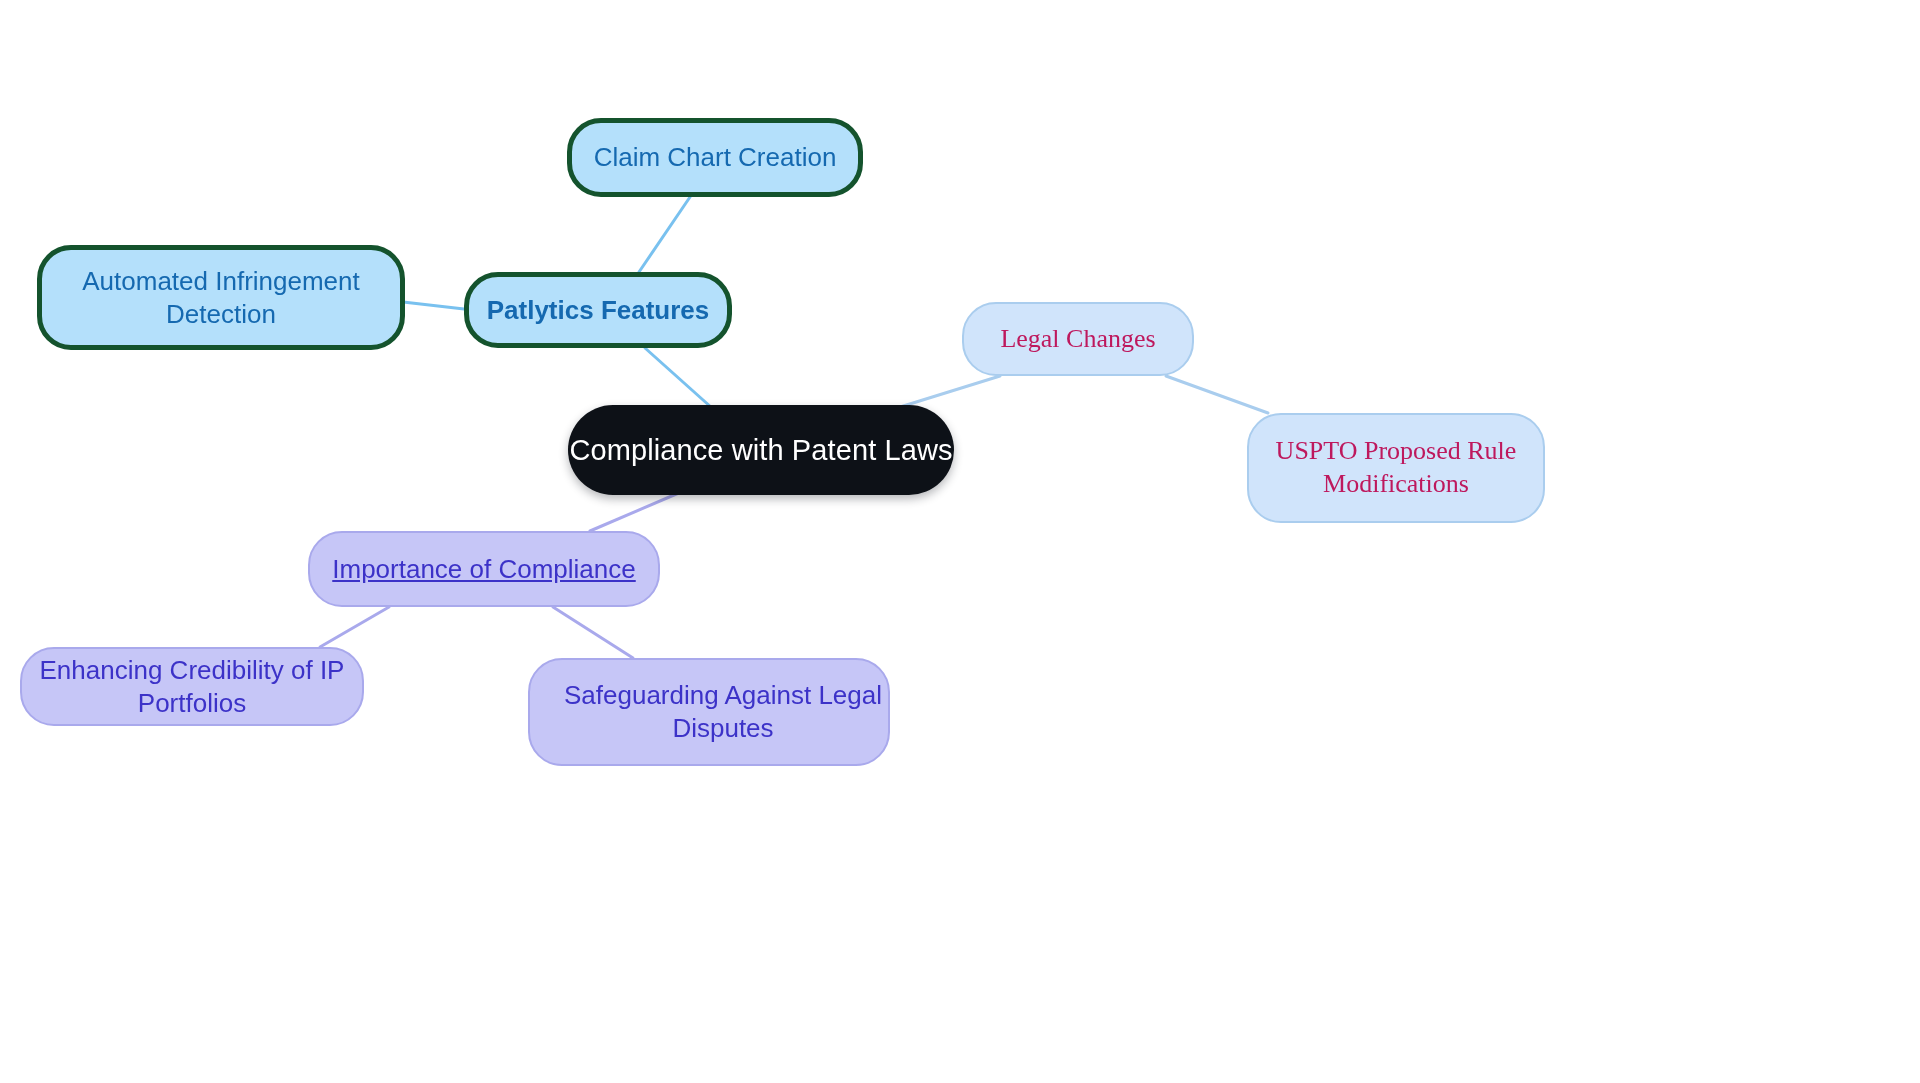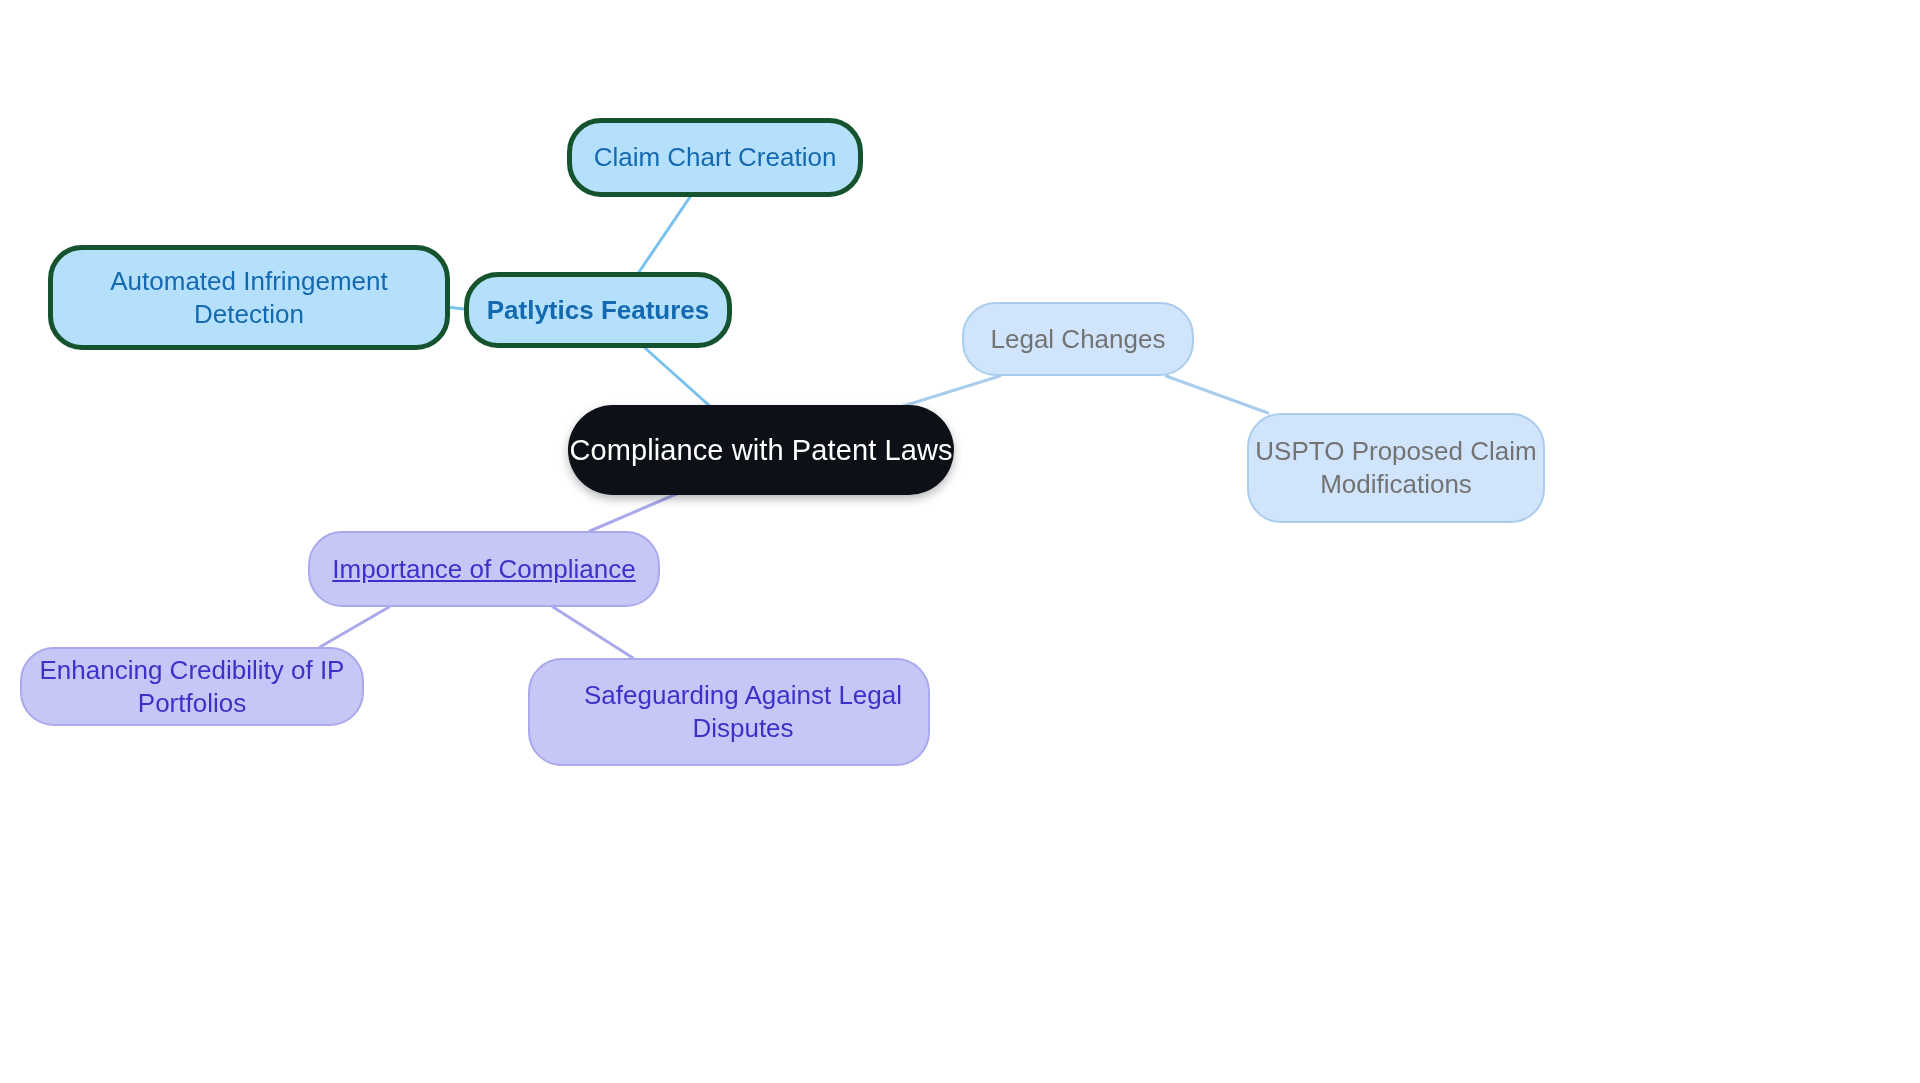--- a/index.html
+++ b/index.html
@@ -48,23 +48,24 @@
   .node-blue {
     background: #b4e0fb;
     border: 5px solid #14532d;
     color: #1569b0;
     border-radius: 34px;
     font-size: 26px;
   }
   .node-paleblue {
     background: #d0e4fb;
     border: 2px solid #aacdee;
-    color: #737373;
+    color: #be185d;
     border-radius: 34px;
     font-size: 26px;
+    font-family: Liberation Serif, serif;
   }
   .node-purple {
     background: #c6c6f7;
     border: 2px solid #a9a9ec;
     color: #3c32c8;
     border-radius: 34px;
     font-size: 26px;
   }
 </style>
 </head>
@@ -78,24 +79,24 @@
       <line x1="884" y1="412" x2="1000" y2="376" stroke="#a9cdee" stroke-width="3" stroke-linecap="round"></line>
       <line x1="1166" y1="376" x2="1268" y2="413" stroke="#a9cdee" stroke-width="3" stroke-linecap="round"></line>
       <line x1="681" y1="492" x2="590" y2="531" stroke="#a9a9ec" stroke-width="3" stroke-linecap="round"></line>
       <line x1="389" y1="607" x2="320" y2="647" stroke="#a9a9ec" stroke-width="3" stroke-linecap="round"></line>
       <line x1="553" y1="607" x2="633" y2="658" stroke="#a9a9ec" stroke-width="3" stroke-linecap="round"></line>
     </svg>
   <div id="node-layer">
       <div class="node node-root" style="left: 568px; top: 405px; width: 386px; height: 90px;">Compliance with Patent Laws</div>
       <div class="node node-blue" style="left: 567px; top: 118px; width: 296px; height: 79px;">Claim Chart Creation</div>
       <div class="node node-blue" style="left: 464px; top: 272px; width: 268px; height: 76px; font-weight: bold;">Patlytics Features</div>
-      <div class="node node-blue" style="left: 48px; top: 245px; width: 402px; height: 105px;">Automated Infringement
+      <div class="node node-blue" style="left: 37px; top: 245px; width: 368px; height: 105px;">Automated Infringement
 Detection</div>
       <div class="node node-paleblue" style="left: 962px; top: 302px; width: 232px; height: 74px;">Legal Changes</div>
-      <div class="node node-paleblue" style="left: 1247px; top: 413px; width: 298px; height: 110px;">USPTO Proposed Claim
+      <div class="node node-paleblue" style="left: 1247px; top: 413px; width: 298px; height: 110px;">USPTO Proposed Rule
 Modifications</div>
       <div class="node node-purple" style="left: 308px; top: 531px; width: 352px; height: 76px; text-decoration: underline;">Importance of Compliance</div>
       <div class="node node-purple" style="left: 20px; top: 647px; width: 344px; height: 79px;">Enhancing Credibility of IP
 Portfolios</div>
-      <div class="node node-purple" style="left: 528px; top: 658px; width: 402px; height: 108px; padding-left: 28px;">Safeguarding Against Legal
+      <div class="node node-purple" style="left: 528px; top: 658px; width: 362px; height: 108px; padding-left: 28px;">Safeguarding Against Legal
 Disputes</div>
     </div>
 </div>
 
 </body></html>

